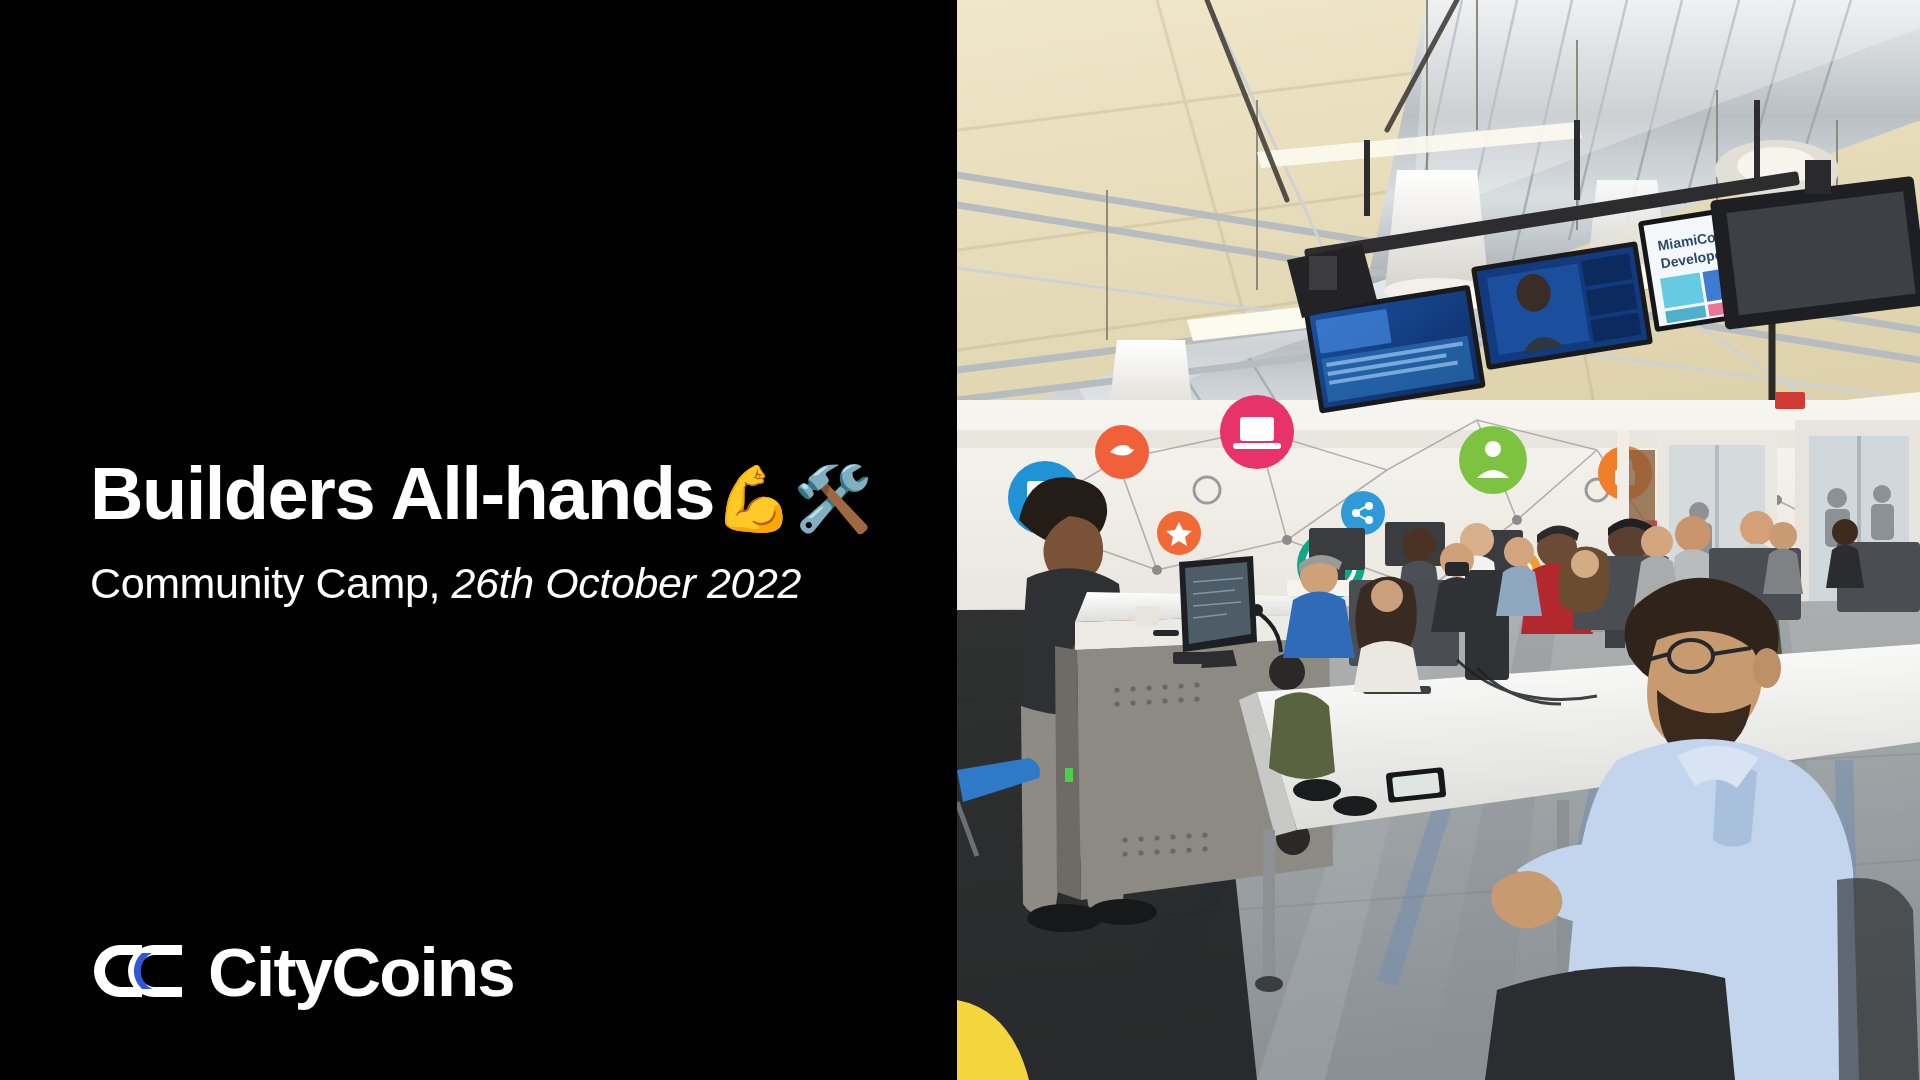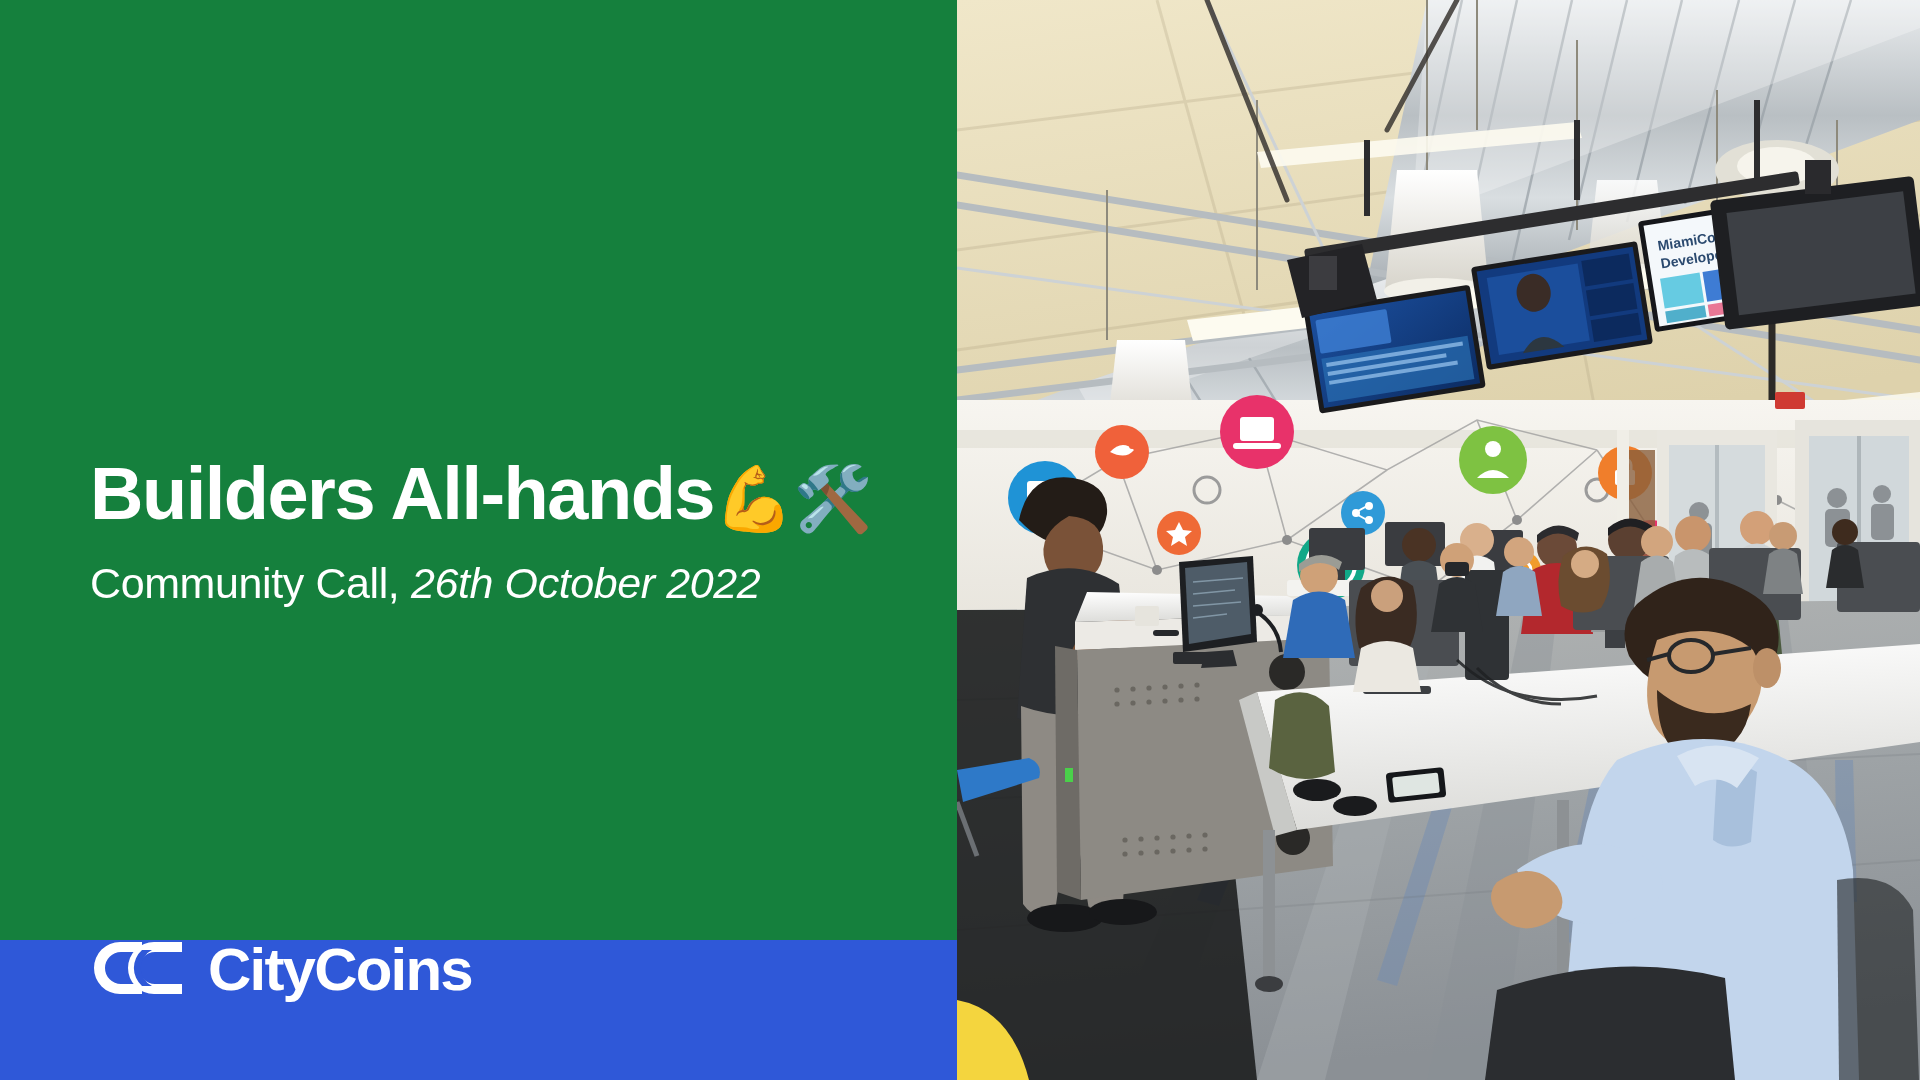--- a/index.html
+++ b/index.html
@@ -14,22 +14,22 @@
     width:1920px;
     height:1080px;
     background:#2F58D8;
     overflow:hidden;
   }
 
   
   #left-panel {
     position:absolute;
     left:0; top:0;
-    width:957px; height:940px;
-    background:#15803d;
+    width:957px; height:1080px;
+    background:#000000;
     z-index:5;
     text-decoration:underline;
   }
 
   #title-block {
     position:absolute;
     left:90px;
     top:455px;
     width:830px;
   }
@@ -65,21 +65,21 @@
   #brand-logo {
     position:absolute;
     left:90px;
     top:938px;
     display:flex;
     align-items:center;
     gap:22px;
   }
   #logo-mark { flex:0 0 auto; }
   #logo-wordmark {
-    font-size:60px;
+    font-size:69px;
     font-weight:bold;
     color:#ffffff;
     letter-spacing:-1.8px;
     line-height:1;
   }
 
   
   #photo {
     position:absolute;
     left:957px; top:0;
@@ -93,21 +93,21 @@
 <body>
 
 <div id="slide">
 
   <div id="left-panel">
 
     <div id="title-block">
 
       <div id="event-title"><span>Builders All-hands</span><span class="emoji">💪</span><span class="emoji">🛠️</span></div>
 
-      <div id="event-subtitle"><span>Community Call,</span>
+      <div id="event-subtitle"><span>Community Camp,</span>
         <span class="date-italic">26th October 2022</span></div>
 
     </div>
 
     <div id="brand-logo">
       <span id="logo-mark">
         <svg width="96" height="60" viewBox="0 0 96 60" aria-hidden="true">
 
           <path d="M52 4 H30 A26 26 0 0 0 30 56 H52 V46 H31 A16 16 0 0 1 31 14 H52 Z" fill="#ffffff"></path>
 

